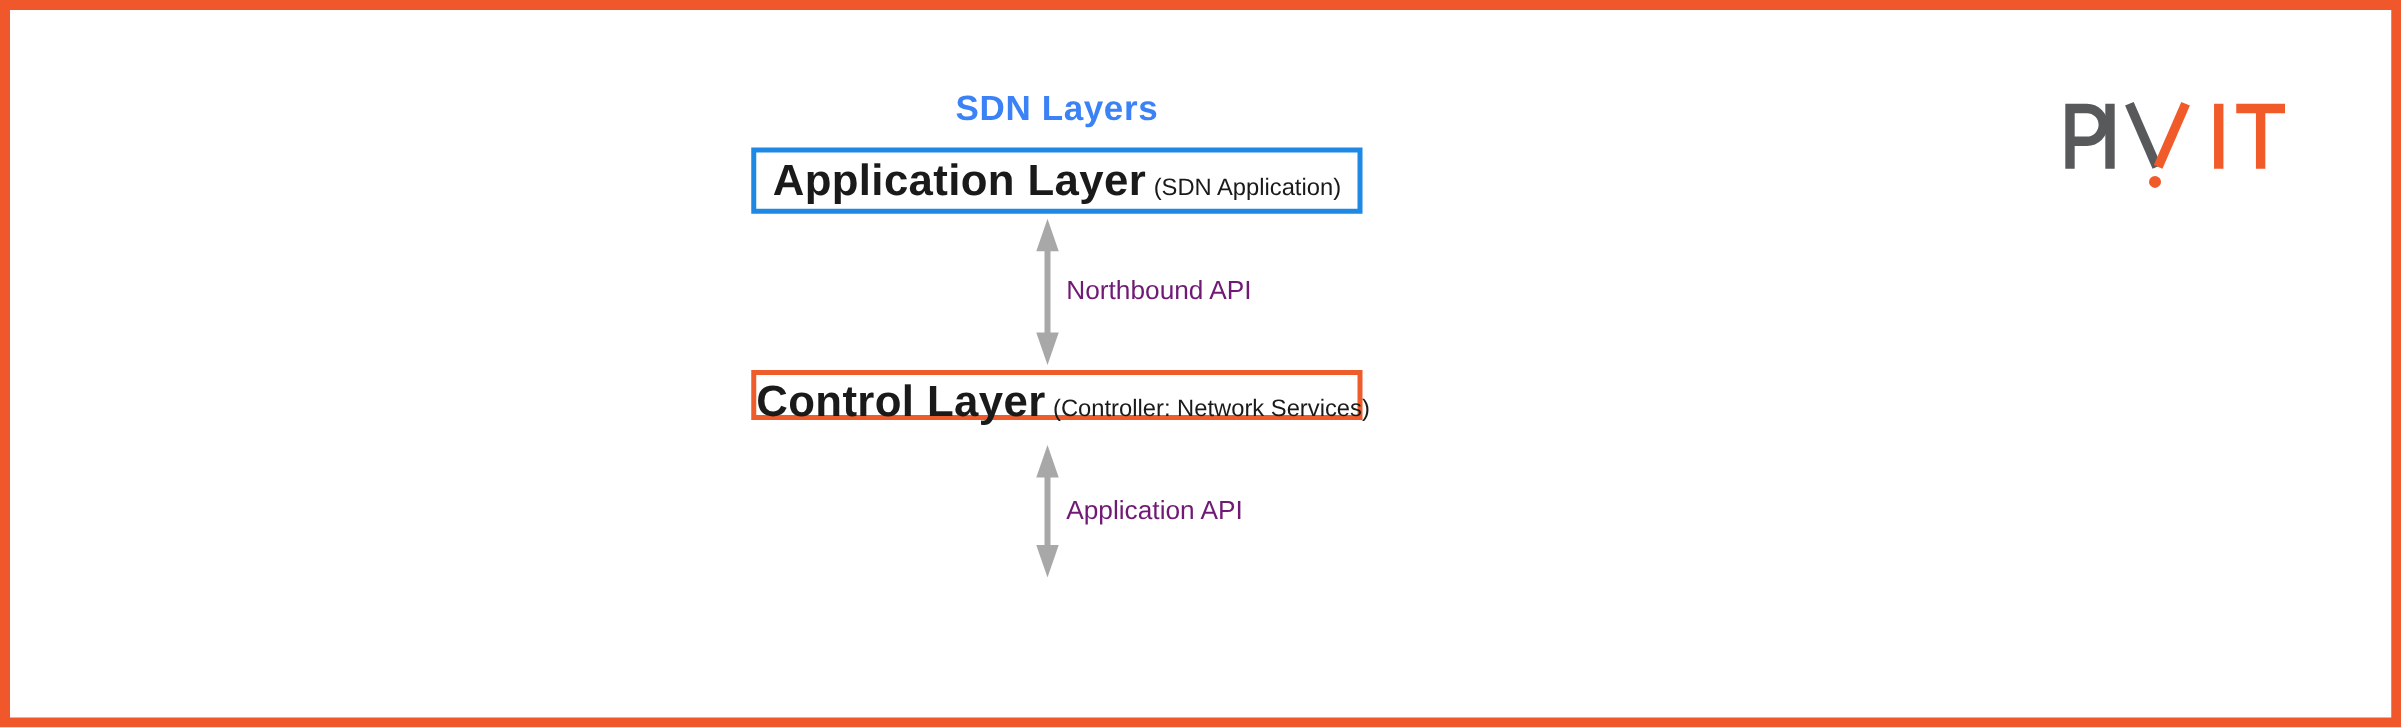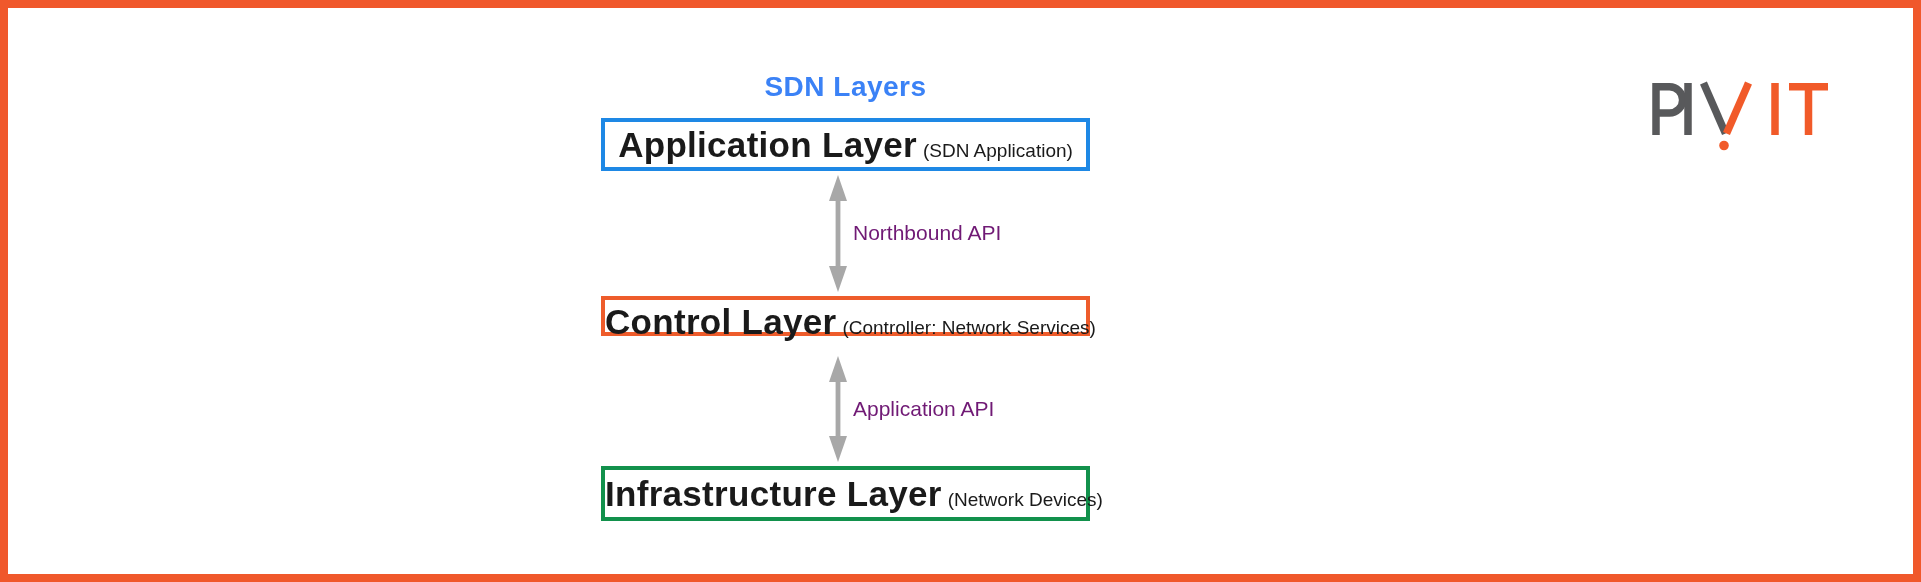--- a/index.html
+++ b/index.html
@@ -97,23 +97,20 @@
     <span class="layer-name">Control Layer</span><span class="layer-detail">(Controller: Network Services)</span>
   </div>
 
   <svg class="arrow arrow-south" width="26" height="106" viewBox="0 0 26 106">
     <polygon points="13,0 4,26 22,26" style="fill: rgb(168, 168, 168);"></polygon>
     <rect x="10.6" y="22" width="4.8" height="62" style="fill: rgb(168, 168, 168);"></rect>
     <polygon points="13,106 4,80 22,80" style="fill: rgb(168, 168, 168);"></polygon>
   </svg>
   <div class="conn-label label-south">Application API</div>
 
-  <div class="layer-box box-infrastructure" style="border-color: rgb(18, 145, 76);">
-    <span class="layer-name">Infrastructure Layer</span><span class="layer-detail">(Network Devices)</span>
-  </div>
 
   <svg class="logo" width="184" height="74" viewBox="0 0 184 74" role="img" aria-label="PIVIT">
     <g fill="none" stroke-width="7.5">
 
       <path d="M8 55 L8 6.75 L21.5 6.75 A13.1 13.1 0 0 1 21.5 33 L8 33" style="stroke: rgb(88, 89, 91);"></path>
 
       <path d="M40 3 L40 55" style="stroke: rgb(88, 89, 91);"></path>
 
       <path d="M55.5 3 L77.5 53.5" style="stroke: rgb(88, 89, 91);"></path>
 

